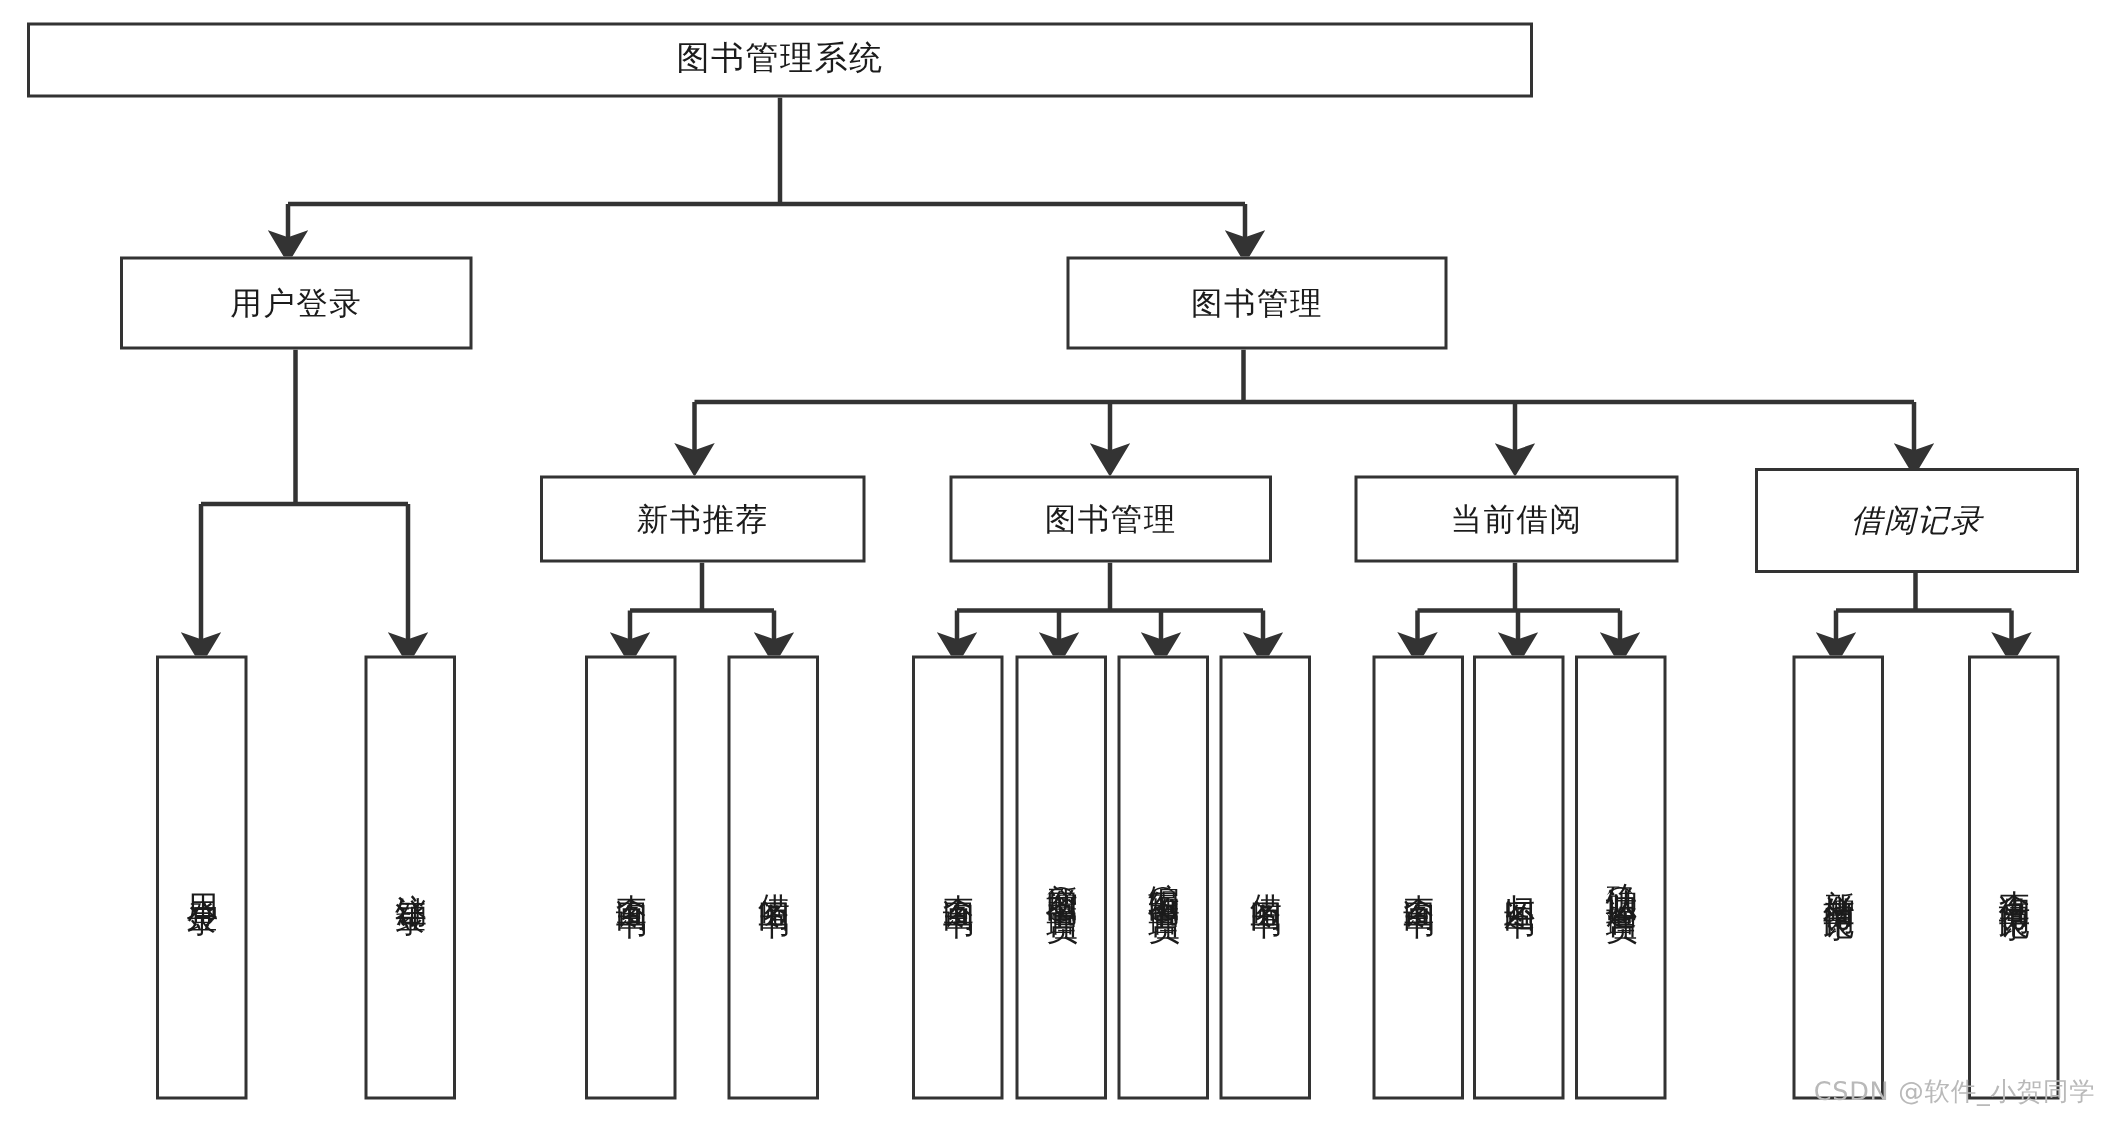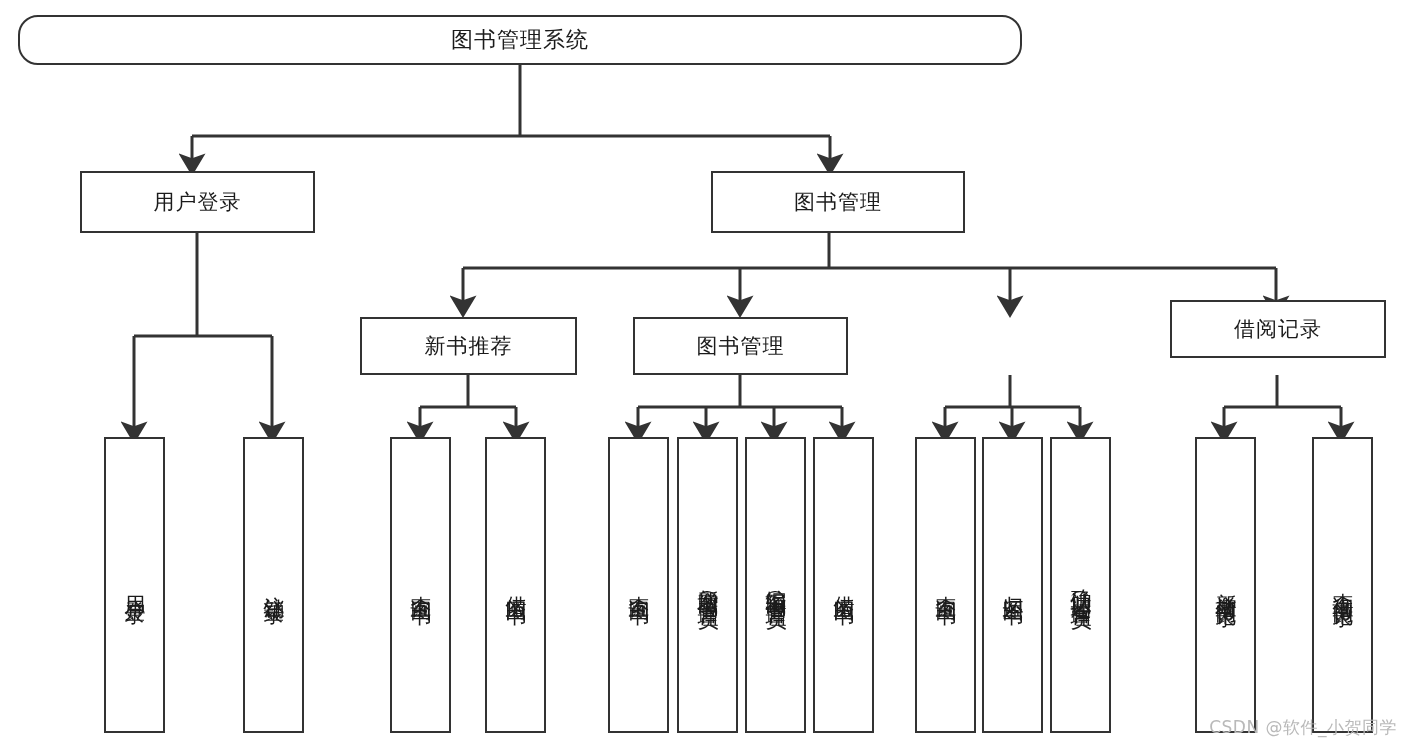--- a/index.html
+++ b/index.html
@@ -35,21 +35,20 @@
     align-items: center;
     justify-content: center;
     color: #1b1b1b;
     font-size: 21px;
     letter-spacing: 1px;
     line-height: 1.25;
     text-align: center;
   }
   .node.root {
     font-size: 22px;
-    border-radius: 20px;
   }
   .node.leaf {
     writing-mode: vertical-rl;
     text-orientation: upright;
     align-items: flex-start;
     justify-content: flex-start;
     padding-top: 12px;
     font-size: 21px;
     letter-spacing: 3px;
     line-height: 1.1;
@@ -143,22 +142,25 @@
   </div>
 
   <div class="node" style="left:360px; top:317px; width:217px; height:58px;text-align:center;">
     <span>新书推荐</span>
   </div>
 
   <div class="node" style="left:633px; top:317px; width:215px; height:58px;">
     <span>图书管理</span>
   </div>
 
-
-  <div class="node" style="left:1170px; top:300px; width:216px; height:58px;">
+  <div class="node" style="left:903px; top:317px; width:216px; height:58px;">
+    <span>当前借阅</span>
+  </div>
+
+  <div class="node" style="left:1170px; top:312px; width:216px; height:70px;font-style:italic;">
     <span>借阅记录</span>
   </div>
 
   <div class="node leaf short" style="left:104px; top:437px; width:61px; height:296px;">
     <span class="leaf-text">用户登录</span>
   </div>
 
   <div class="node leaf short" style="left:243px; top:437px; width:61px; height:296px;">
     <span class="leaf-text">注销登录</span>
   </div>

